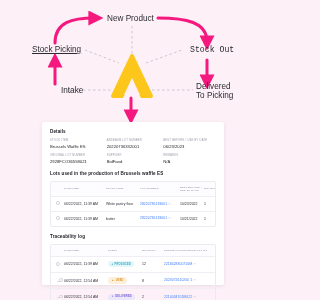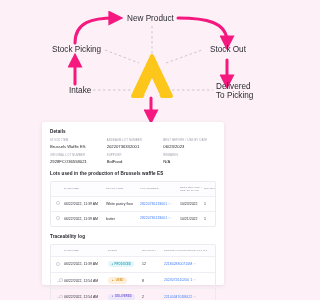--- a/index.html
+++ b/index.html
@@ -5,34 +5,34 @@
   * { box-sizing: border-box; margin: 0; padding: 0; }
   html, body {
     width: 265px; height: 300px;
     background: #fdf1f7;
     font-family: "Liberation Sans", sans-serif;
     overflow: hidden;
   }
   #root { position: relative; width: 265px; height: 300px; }
 
   
-  .diagram { position: relative; width: 265px; height: 120px; margin-left: 20px; }
+  .diagram { position: relative; width: 265px; height: 120px; }
   .diagram svg { position: absolute; top: 0; left: 0; }
   .dlabel {
     position: absolute;
     font-size: 8.2px;
     color: #2b2b33;
     font-weight: 400;
     white-space: nowrap;
     line-height: 1.15;
   }
   #lbl-new-product { left: 107px; top: 14px; }
-  #lbl-stock-picking { left: 32px; top: 45px; }
-  #lbl-stock-out     { left: 190px; top: 45px; }
-  #lbl-intake        { left: 49px; top: 86px; }
+  #lbl-stock-picking { left: 32px; top: 45px; text-decoration: underline; }
+  #lbl-stock-out     { left: 190px; top: 45px; font-family: Liberation Mono, monospace; }
+  #lbl-intake        { left: 61px; top: 86px; }
   #lbl-delivered     { left: 196px; top: 82px; text-align: left; }
 
   
   .card {
     position: absolute;
     left: 42px; top: 122px;
     width: 182px; height: 163px;
     background: #ffffff;
     border-radius: 2.5px;
     box-shadow: 0 1px 4px rgba(60,20,50,.10);

